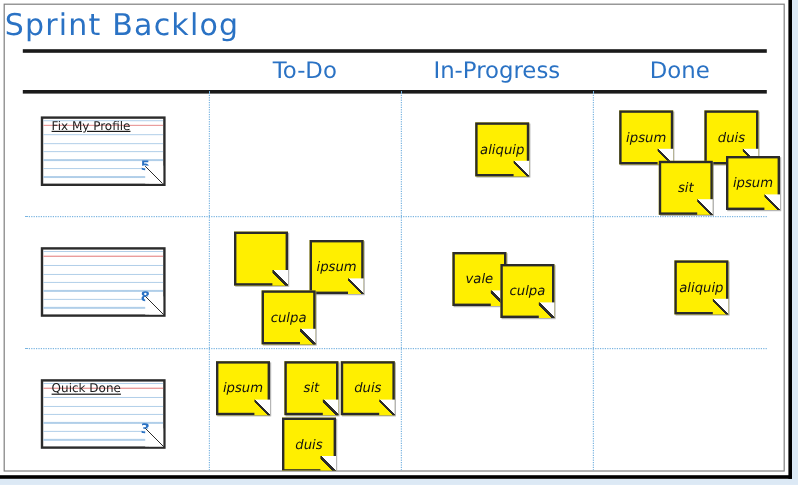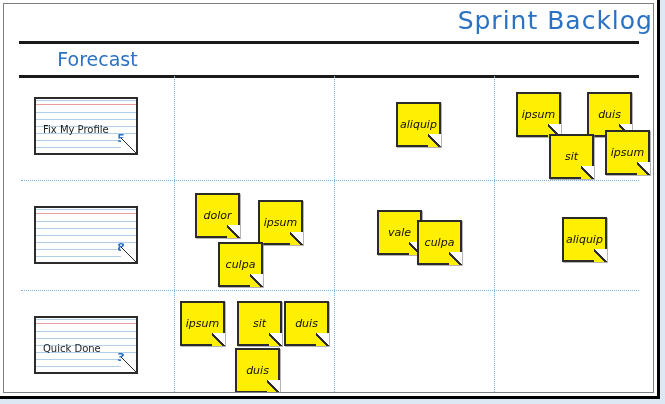--- a/index.html
+++ b/index.html
@@ -36,21 +36,21 @@
     box-sizing: border-box;
     overflow: hidden;
   }
 
   
   #title {
     position: absolute;
     left: 0;
     top: 2px;
     width: 100%;
-    text-align: right;
+    text-align: left;
     color: #2a72c4;
     font-size: 25px;
     letter-spacing: 1px;
     font-family: "DejaVu Sans", sans-serif;
     white-space: nowrap;
   }
 
   
   .rule {
     position: absolute;
@@ -117,26 +117,27 @@
         to bottom,
         transparent 0 6px,
         rgba(150,190,225,0.75) 6px 7px
       );
     background-position: 0 5px, 0 7px;
     background-repeat: no-repeat, repeat;
   }
   .card-title {
     position: absolute;
     left: 7px;
-    top: 24px;
+    top: 0;
     right: 12px;
     font-size: 10px;
     line-height: 13px;
     color: #1c1c1c;
     font-family: "DejaVu Sans", sans-serif;
+    text-decoration: underline;
   }
   .card-points {
     position: absolute;
     right: 11px;
     bottom: 8px;
     font-size: 11px;
     font-weight: bold;
     color: #2a72c4;
   }
   .card-fold {
@@ -196,21 +197,23 @@
 
 <div id="board">
   <div id="page">
 
     <div id="title">Sprint Backlog</div>
 
     <div class="rule" id="rule-top"></div>
     <div class="rule" id="rule-bottom"></div>
 
     <div id="header-row">
-        <div class="col-head" style="left: 17px; width: 153px;">Forecast</div>
+        <div class="col-head" style="left: 170px; width: 160px;">To-Do</div>
+        <div class="col-head" style="left: 330px; width: 160px;">In-Progress</div>
+        <div class="col-head" style="left: 490px; width: 145px;">Done</div>
       </div>
 
     <div id="grid-lines">
         <div class="vline" style="left: 170px;"></div>
         <div class="vline" style="left: 330px;"></div>
         <div class="vline" style="left: 490px;"></div>
         <div class="hline" style="top: 176px;"></div>
         <div class="hline" style="top: 286px;"></div>
       </div>
 
@@ -242,21 +245,20 @@
           <div class="note-label">ipsum</div>
           <div class="note-fold"></div>
         </div>
         <div class="card" style="left: 30px; top: 202px;">
           <div class="card-lines"></div>
           <div class="card-points">8</div>
           <div class="card-fold"></div>
           <div class="card-fold-edge"></div>
         </div>
         <div class="note" style="left: 191px; top: 189px;">
-          <div class="note-label">dolor</div>
           <div class="note-fold"></div>
         </div>
         <div class="note" style="left: 254px; top: 196px;">
           <div class="note-label">ipsum</div>
           <div class="note-fold"></div>
         </div>
         <div class="note" style="left: 214px; top: 238px;">
           <div class="note-label">culpa</div>
           <div class="note-fold"></div>
         </div>

